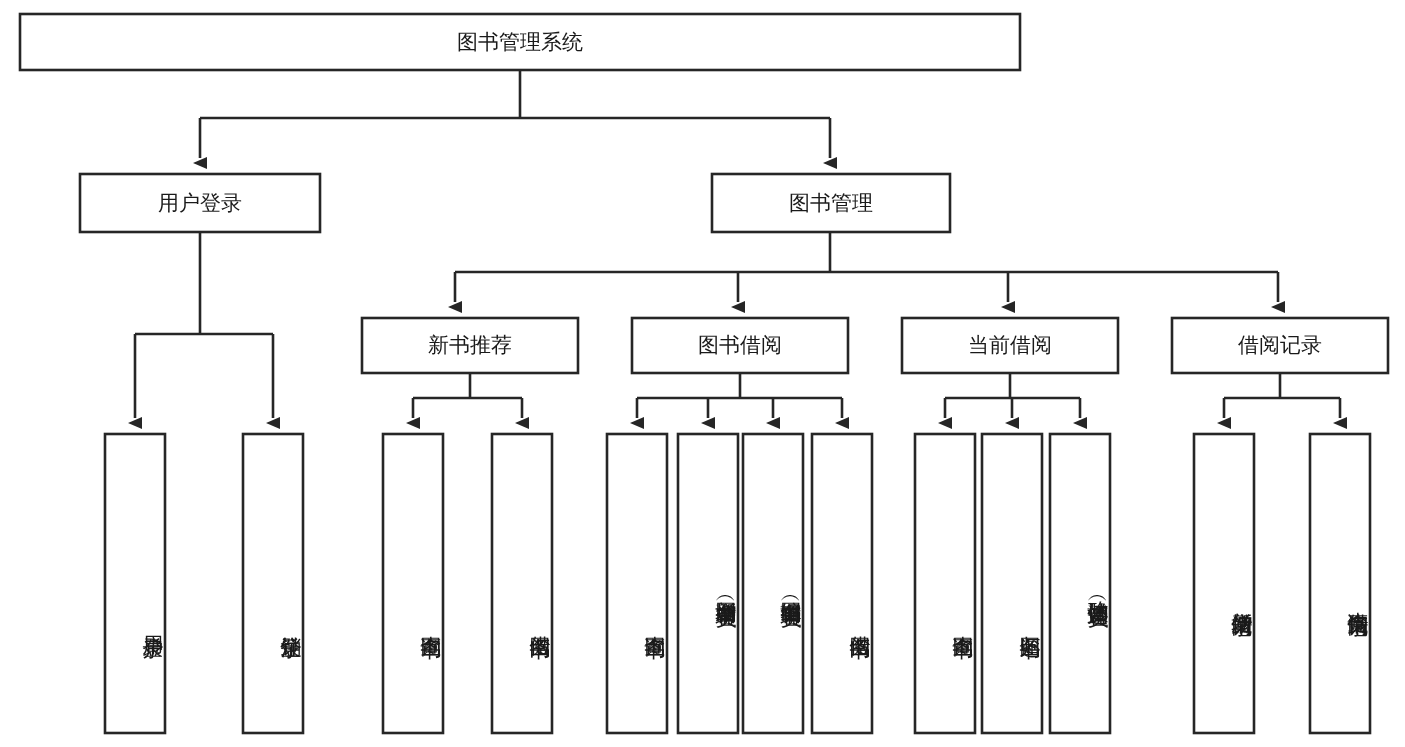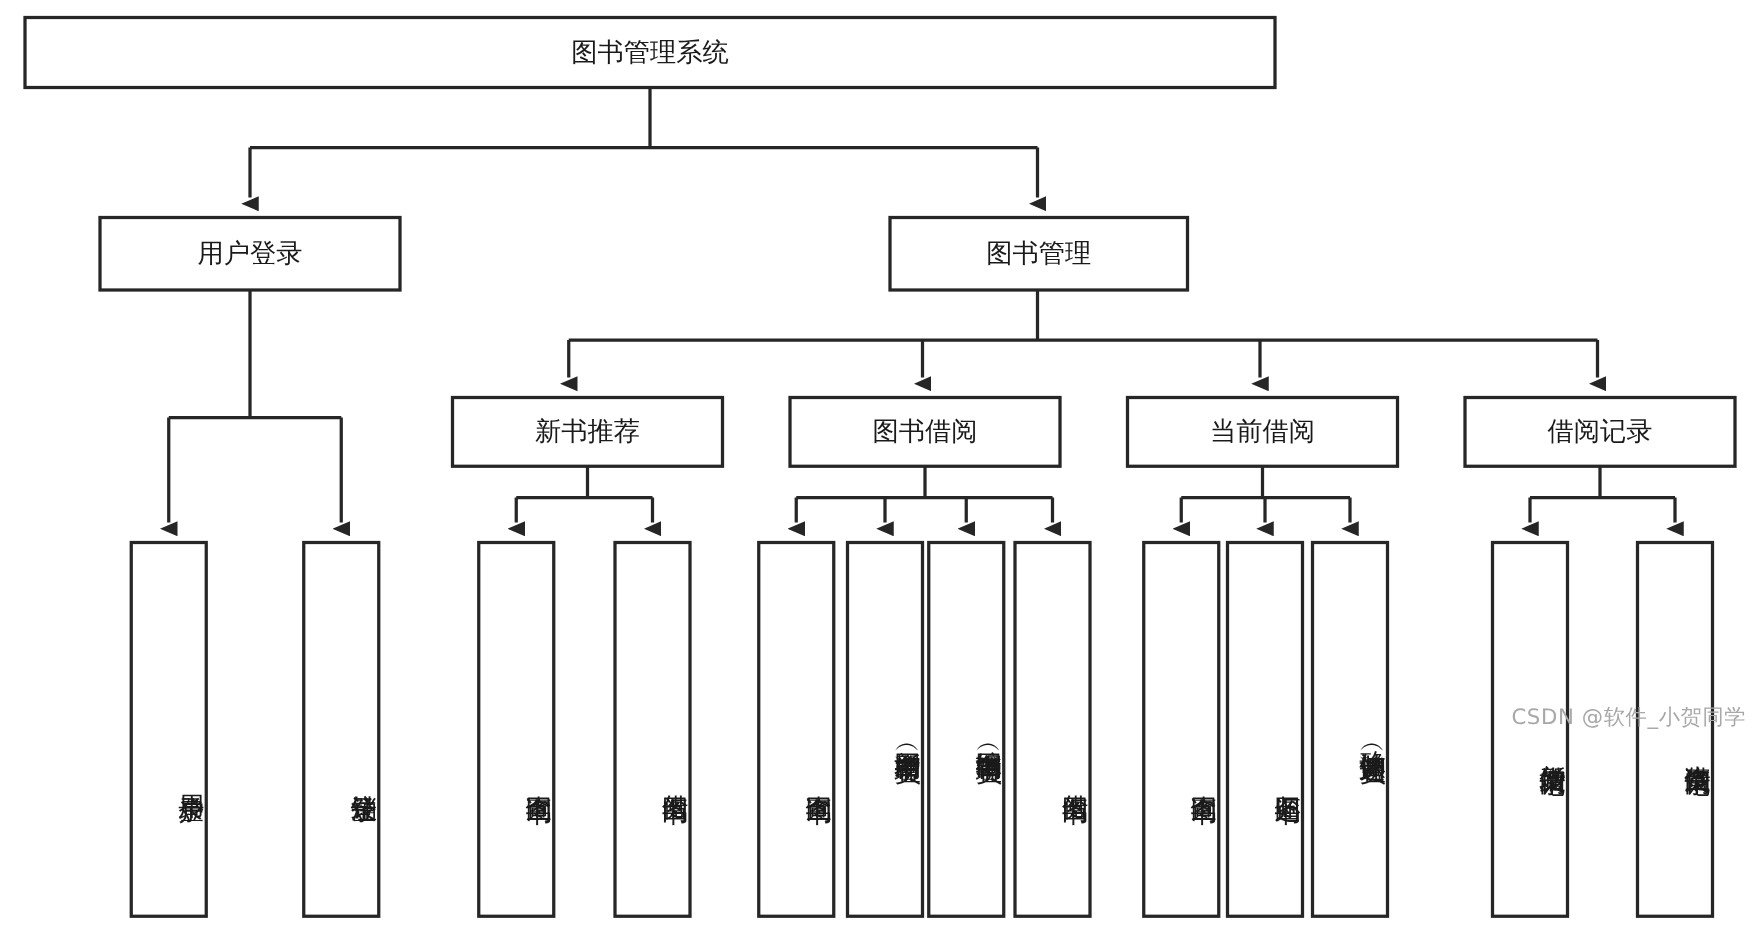--- a/index.html
+++ b/index.html
@@ -208,14 +208,13 @@
   <div class="node-label-v" style="left:743px; top:443px; width:60px; height:290px;">编辑图书（管理员）</div>
   <div class="node-label-v" style="left:812px; top:509px; width:60px; height:224px;">借阅图书</div>
 
   <div class="node-label-v" style="left:915px; top:509px; width:60px; height:224px;">查询图书</div>
   <div class="node-label-v" style="left:982px; top:509px; width:60px; height:224px;">归还图书</div>
   <div class="node-label-v" style="left:1050px; top:443px; width:60px; height:290px;">确认归还（管理员）</div>
 
   <div class="node-label-v" style="left:1194px; top:462px; width:60px; height:271px;">新增借阅记录</div>
   <div class="node-label-v" style="left:1310px; top:462px; width:60px; height:271px;">查询借阅记录</div>
 
-  <div class="watermark">CSDN @软件_小贺同学</div>
 </div>
 
 </body></html>

